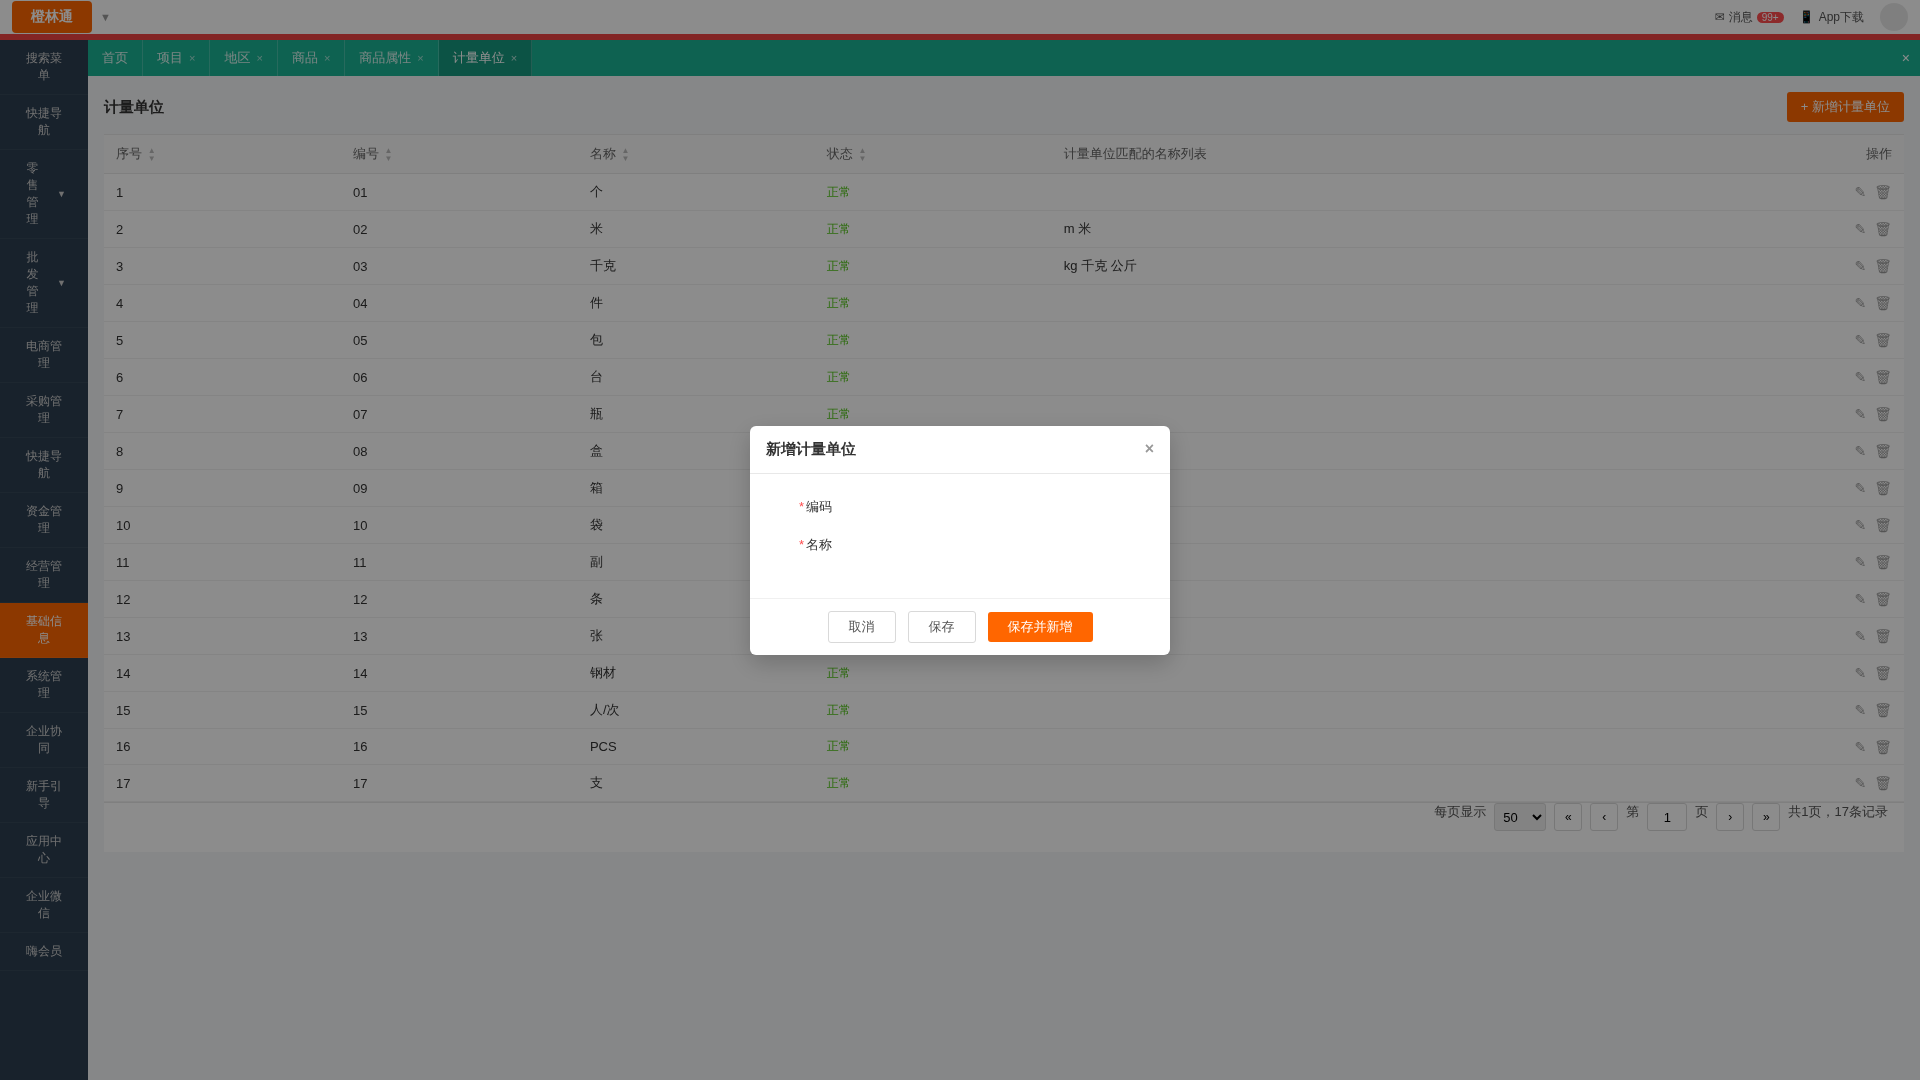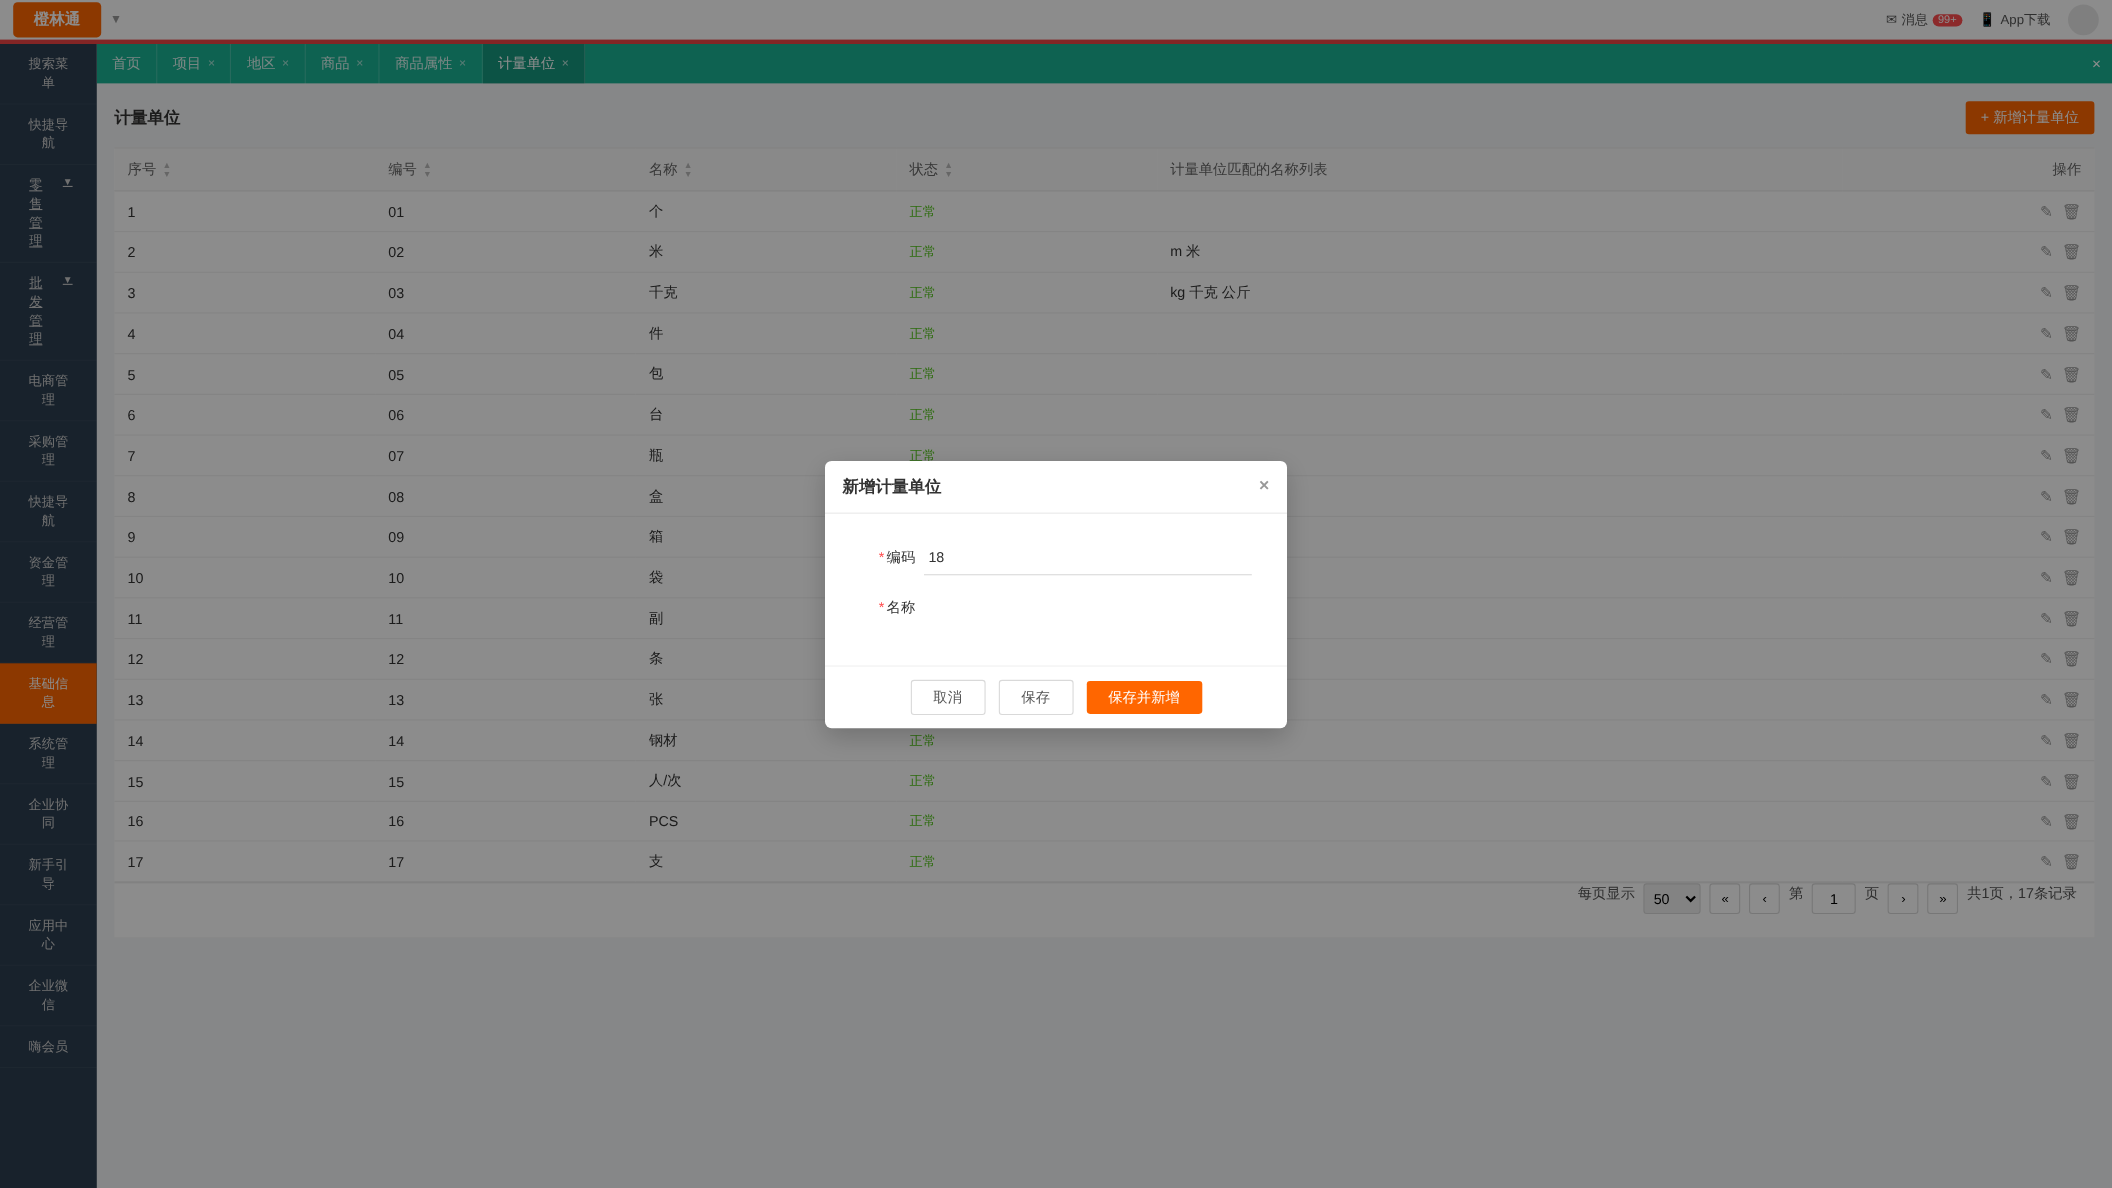--- a/index.html
+++ b/index.html
@@ -2,21 +2,21 @@
 <html><head>
   <meta charset="utf-8">
   <style>
     * { box-sizing: border-box; margin: 0; padding: 0; }
     body { font-family: 'Microsoft YaHei', Arial, sans-serif; font-size: 13px; background: #f0f2f5; color: #333; }
 
     
     .top-header {
       height: 40px;
       background: #fff;
-      border-bottom: 4px solid #ef4444;
+      border-bottom: 6px solid #ef4444;
       display: flex;
       align-items: center;
       padding: 0 12px;
       justify-content: space-between;
     }
     .logo-area {
       display: flex;
       align-items: center;
       gap: 8px;
     }
@@ -77,21 +77,21 @@
     }
     .sidebar-item {
       padding: 10px 22px;
       color: #ccc;
       font-size: 12px;
       text-align: center;
       cursor: pointer;
       border-bottom: 1px solid rgba(255,255,255,0.05);
     }
     .sidebar-item.active { background: #ff6600; color: #fff; }
-    .sidebar-item.with-arrow { display: flex; align-items: flex-start; justify-content: center; gap: 14px; text-decoration: underline; }
+    .sidebar-item.with-arrow { display: flex; align-items: center; justify-content: center; gap: 14px; }
 
     
     .main-content {
       flex: 1;
       display: flex;
       flex-direction: column;
       overflow: hidden;
     }
 
     
@@ -751,21 +751,20 @@
   <div class="modal">
     <div class="modal-header">
       <span>新增计量单位</span>
       <span class="modal-close">×</span>
     </div>
     <div class="modal-body">
       <div class="form-row">
         <div class="form-label">
           <span class="required-star">*</span><span>编码</span>
         </div>
-        <input class="form-input" type="text" value="18" style="">
       </div>
       <div class="form-row">
         <div class="form-label">
           <span class="required-star">*</span><span>名称</span>
         </div>
       </div>
     </div>
     <div class="modal-footer">
       <button class="btn-cancel">取消</button>
       <button class="btn-save">保存</button>

